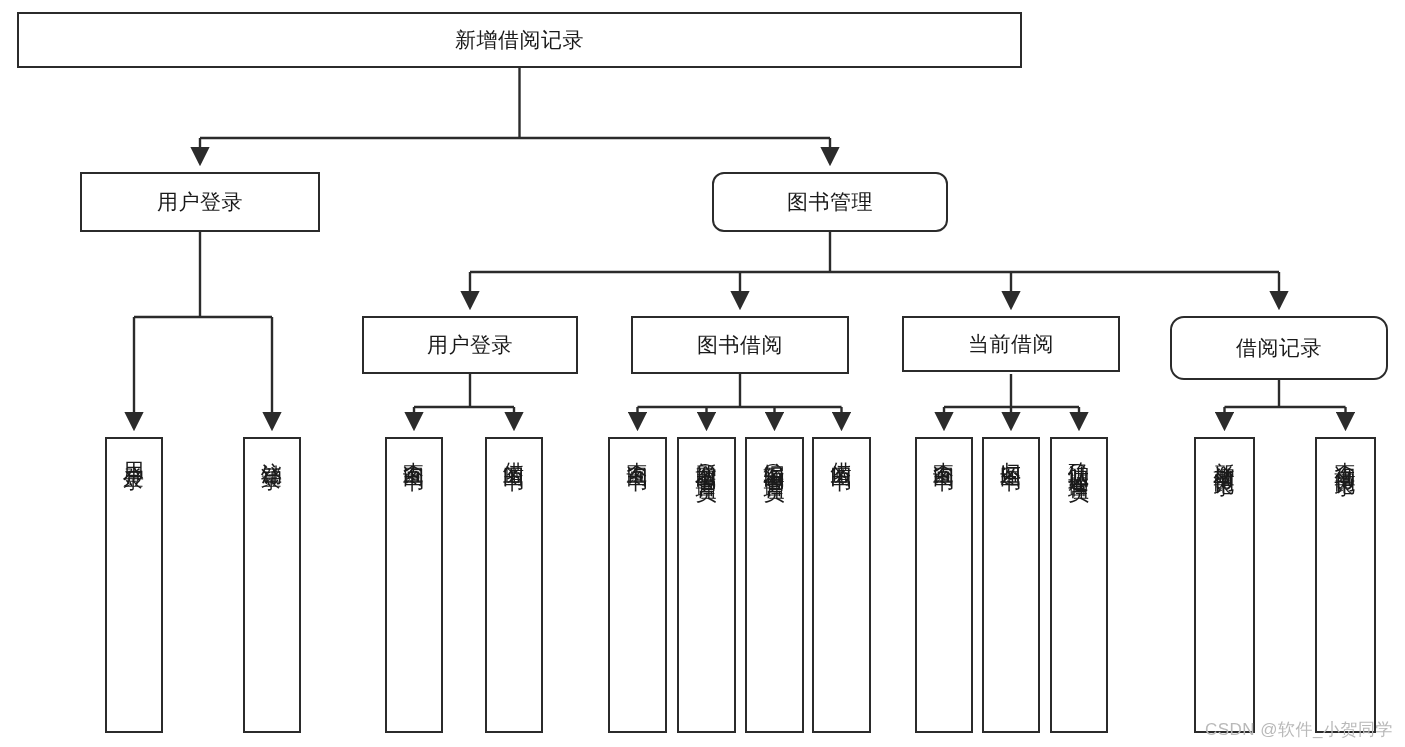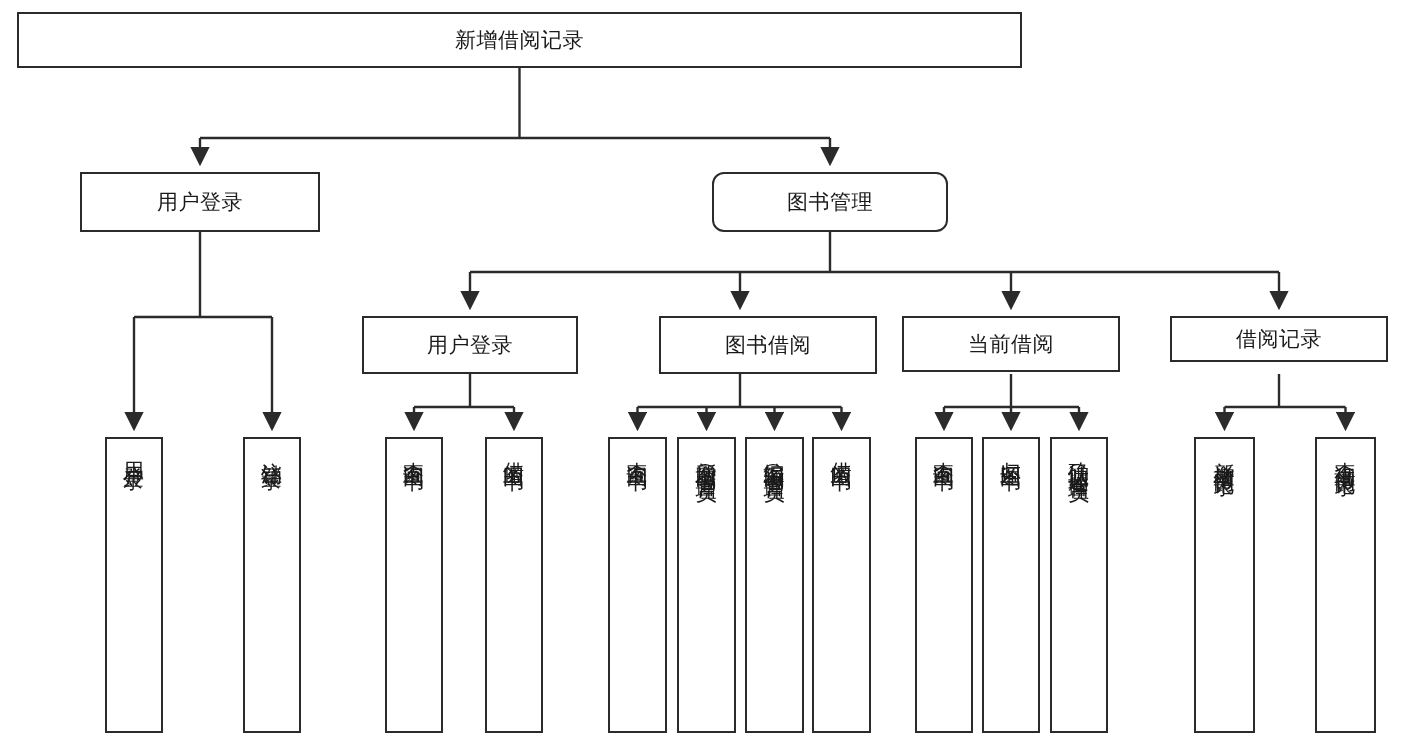--- a/index.html
+++ b/index.html
@@ -121,27 +121,27 @@
       </div>
       <div class="node horiz" style="left: 80px; top: 172px; width: 240px; height: 60px;">
         <span class="node-label">用户登录</span>
       </div>
       <div class="node horiz" style="left: 712px; top: 172px; width: 236px; height: 60px; border-radius: 12px;">
         <span class="node-label">图书管理</span>
       </div>
       <div class="node horiz" style="left: 362px; top: 316px; width: 216px; height: 58px;">
         <span class="node-label">用户登录</span>
       </div>
-      <div class="node horiz" style="left: 631px; top: 316px; width: 218px; height: 58px; margin-left: 28px;">
+      <div class="node horiz" style="left: 631px; top: 316px; width: 218px; height: 58px;">
         <span class="node-label">图书借阅</span>
       </div>
       <div class="node horiz" style="left: 902px; top: 316px; width: 218px; height: 56px;">
         <span class="node-label">当前借阅</span>
       </div>
-      <div class="node horiz" style="left: 1170px; top: 316px; width: 218px; height: 46px;">
+      <div class="node horiz" style="left: 1170px; top: 316px; width: 218px; height: 64px; border-radius: 14px;">
         <span class="node-label">借阅记录</span>
       </div>
       <div class="node vert" style="left: 105px; top: 437px; width: 58px; height: 296px;">
         <span class="node-label">用户登录</span>
       </div>
       <div class="node vert" style="left: 243px; top: 437px; width: 58px; height: 296px;">
         <span class="node-label">注销登录</span>
       </div>
       <div class="node vert" style="left: 385px; top: 437px; width: 58px; height: 296px;">
         <span class="node-label">查询图书</span>
@@ -171,13 +171,14 @@
         <span class="node-label">确认归还（管理员）</span>
       </div>
       <div class="node vert" style="left: 1194px; top: 437px; width: 61px; height: 296px;">
         <span class="node-label">新增借阅记录</span>
       </div>
       <div class="node vert" style="left: 1315px; top: 437px; width: 61px; height: 296px;">
         <span class="node-label">查询借阅记录</span>
       </div>
     </div>
 
+  <div class="watermark">CSDN @软件_小贺同学</div>
 </div>
 
 </body></html>

